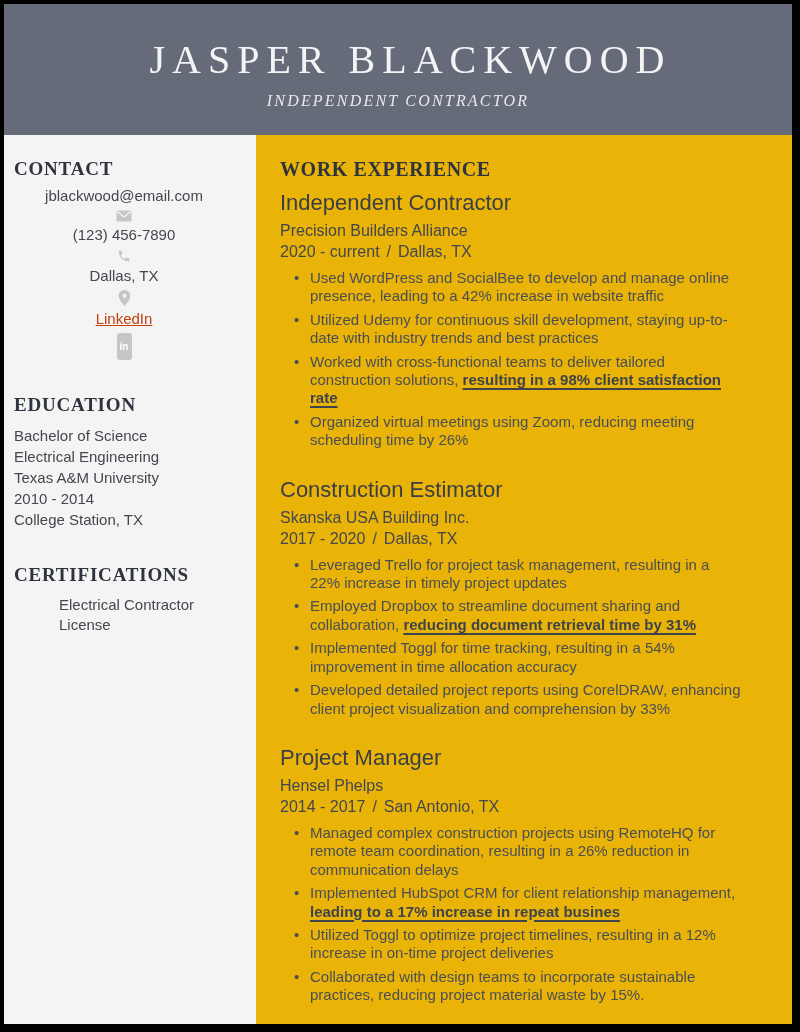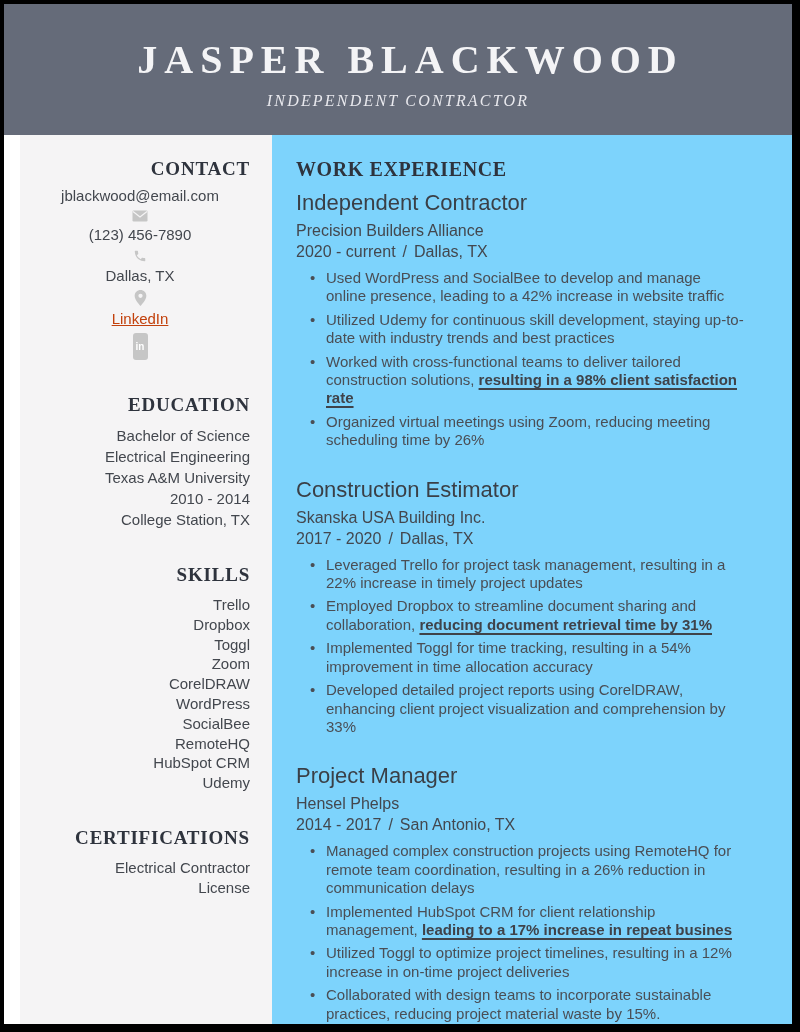--- a/index.html
+++ b/index.html
@@ -24,21 +24,21 @@
     color: #f4f4f6;
     text-align: center;
     display: flex;
     flex-direction: column;
     justify-content: center;
     align-items: center;
     flex: 0 0 auto;
   }
   .name {
     font-family: "Liberation Serif", serif;
-    font-weight: 700;
+    font-weight: 400;
     font-size: 40px;
     letter-spacing: 7px;
     line-height: 1.1;
     margin-top: 8px;
     white-space: nowrap;
     margin-left: 25px;
   }
   .subtitle {
     font-family: "Liberation Serif", serif;
     font-style: italic;
@@ -48,28 +48,27 @@
     color: #e9e9ee;
     white-space: nowrap;
   }
   
   .body-row { flex: 1 1 auto; display: flex; min-height: 0; }
   .sidebar {
     width: 252px;
     flex: 0 0 252px;
     background: #f5f4f5;
     padding: 23px 22px 20px 10px;
-    text-align: right;
+    text-align: left;
     color: #43474e;
     font-size: 15px;
-    margin-left: 16px;
   }
   .main {
     flex: 1 1 auto;
-    background: #7dd3fc;
+    background: #eab308;
     padding: 23px 48px 32px 24px;
     color: #4a4e55;
   }
   .section-heading {
     font-family: "Liberation Serif", serif;
     font-weight: 700;
     font-size: 19px;
     letter-spacing: 0.8px;
     color: #2e333d;
     margin-bottom: 9px;
@@ -199,35 +198,20 @@
 
       <section class="sb-section">
         <h2 class="section-heading">EDUCATION</h2>
         <div class="sb-line">Bachelor of Science</div>
         <div class="sb-line">Electrical Engineering</div>
         <div class="sb-line">Texas A&amp;M University</div>
         <div class="sb-line">2010 - 2014</div>
         <div class="sb-line">College Station, TX</div>
       </section>
 
-      <section class="sb-section">
-        <h2 class="section-heading">SKILLS</h2>
-        <div id="skills-list">
-            <div class="skill-line">Trello</div>
-            <div class="skill-line">Dropbox</div>
-            <div class="skill-line">Toggl</div>
-            <div class="skill-line">Zoom</div>
-            <div class="skill-line">CorelDRAW</div>
-            <div class="skill-line">WordPress</div>
-            <div class="skill-line">SocialBee</div>
-            <div class="skill-line">RemoteHQ</div>
-            <div class="skill-line">HubSpot CRM</div>
-            <div class="skill-line">Udemy</div>
-          </div>
-      </section>
 
       <section class="sb-section">
         <h2 class="section-heading">CERTIFICATIONS</h2>
         <div id="certifications-list">
             <div class="cert-line">Electrical Contractor License</div>
           </div>
       </section>
 
     </aside>
 

